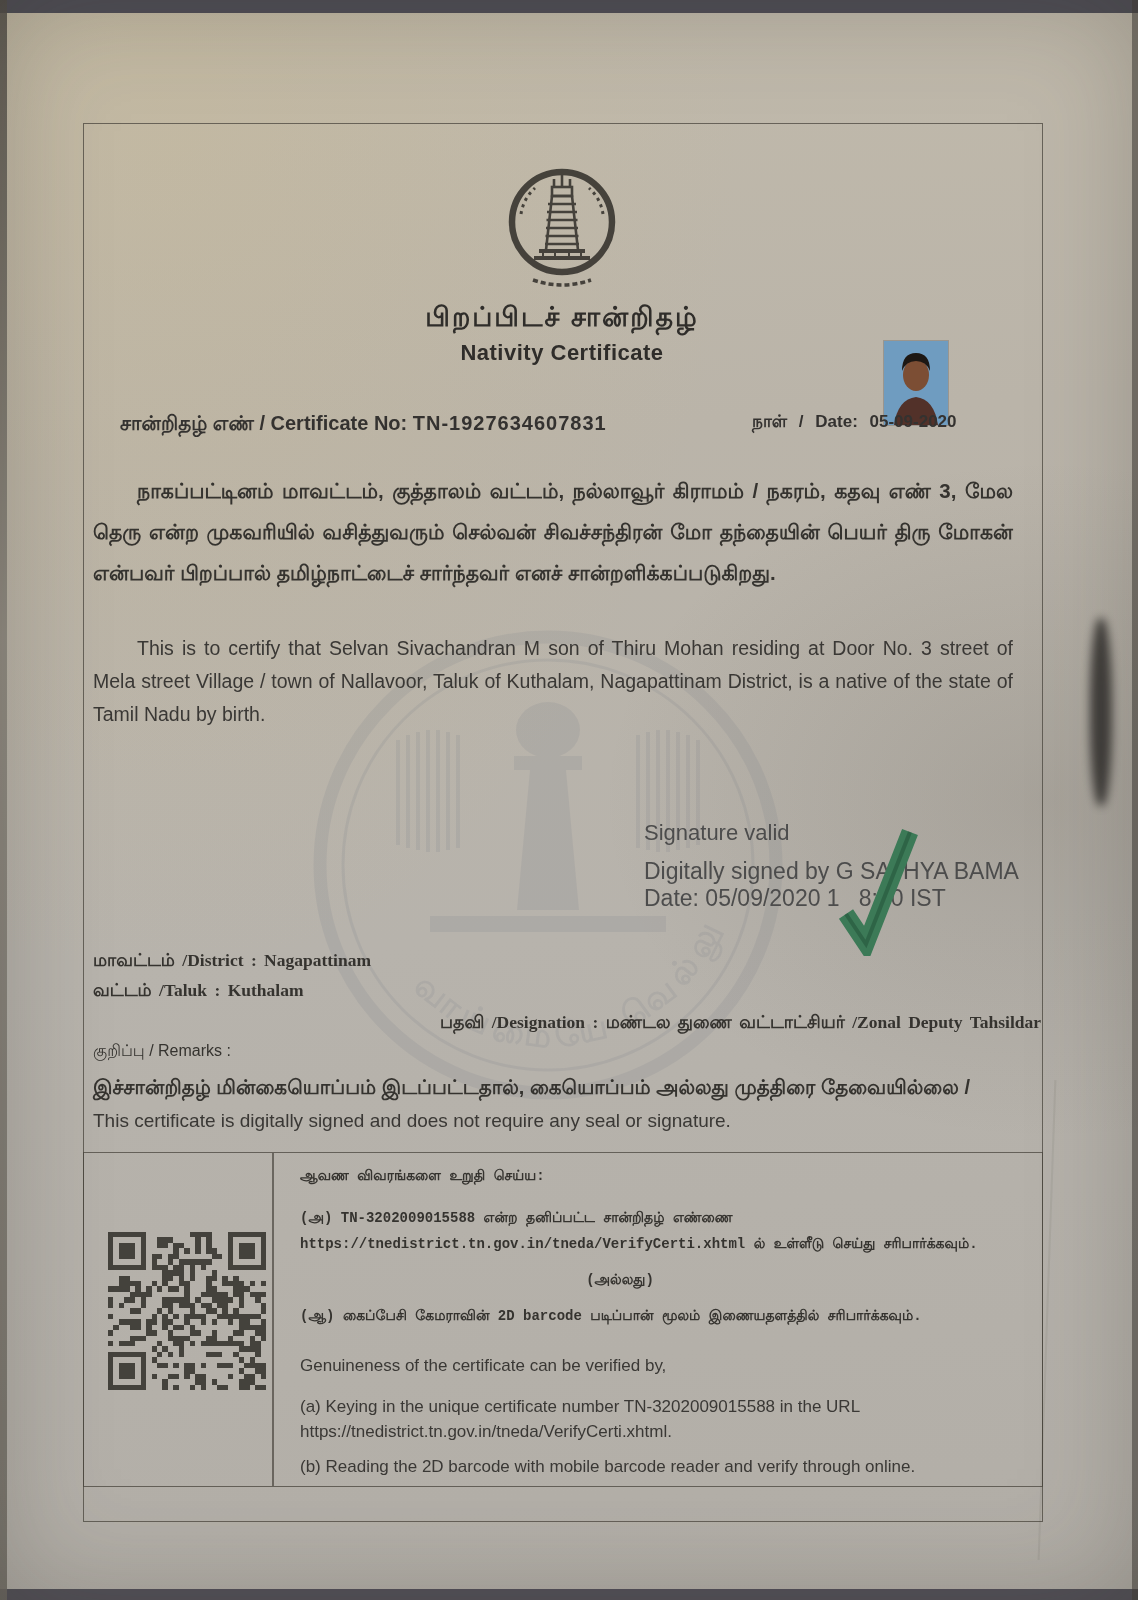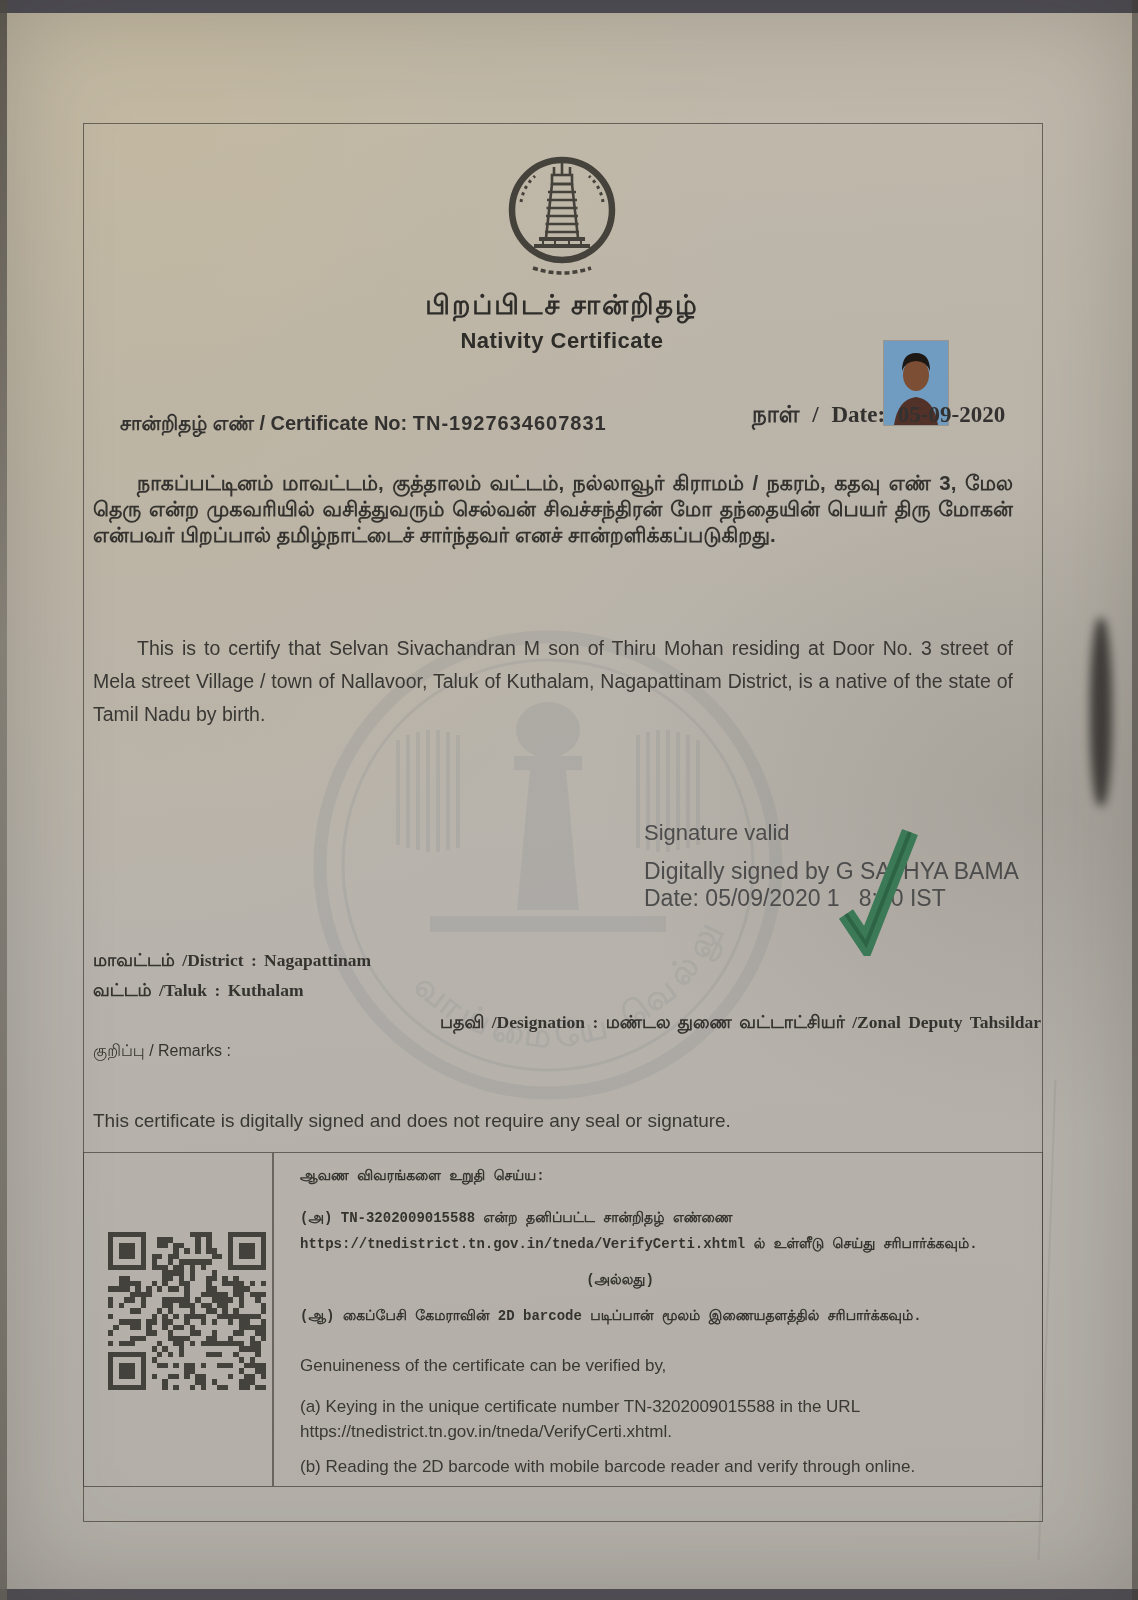--- a/index.html
+++ b/index.html
@@ -14,34 +14,34 @@
   .vignette{position:absolute;inset:0;box-shadow:inset 0 0 110px rgba(55,50,42,.28);pointer-events:none;}
   .edge-top{position:absolute;left:0;top:0;width:1138px;height:13px;background:#4e4d55;}
   .edge-bottom{position:absolute;left:0;bottom:0;width:1138px;height:11px;background:#4a4851;opacity:.92;}
   .edge-left{position:absolute;left:0;top:0;width:7px;height:1600px;background:linear-gradient(#514d46,#8a857c 40%,#6e6a62);opacity:.85;}
   .edge-right{position:absolute;right:0;top:0;width:6px;height:1600px;background:rgba(66,62,56,.55);}
   .blob-right{position:absolute;left:1090px;top:618px;width:22px;height:188px;background:#2e2c2a;border-radius:45%;filter:blur(5px);opacity:.85;}
   .crease{position:absolute;left:1046px;top:1080px;width:2px;height:480px;background:rgba(40,36,30,.07);transform:rotate(2deg);}
 
   .frame{position:absolute;left:83px;top:123px;width:958px;height:1397px;border:1.6px solid rgba(74,70,62,.75);}
 
-  .center-band{position:absolute;left:83px;width:958px;text-align:center;}
+  .center-band{position:absolute;left:83px;width:958px;text-align:center;margin-top:12px;}
   .emblem-wrap{top:150px;}
   .emblem-svg{opacity:.88;}
   .title-ta{top:290px;font-size:27px;font-weight:bold;letter-spacing:2px;color:#2f2d2a;}
   .title-en{top:328px;font-size:22px;font-weight:bold;letter-spacing:.5px;color:#2f2d2a;}
 
   .photo{position:absolute;left:884px;top:341px;width:64px;height:84px;background:var(--photo_bg,#6f9cc0);overflow:hidden;box-shadow:0 0 0 1px rgba(80,80,80,.3);}
 
   .cert-line{position:absolute;left:120px;top:412px;font-size:20px;font-weight:600;color:#343230;}
   .cert-line .num{font-weight:800;letter-spacing:1px;}
-  .date-line{position:absolute;left:752px;top:402px;font-size:23px;font-weight:800;font-family:Liberation Serif, serif;color:#343230;word-spacing:7px;}
+  .date-line{position:absolute;left:752px;top:412px;font-size:17px;font-weight:800;font-family:Liberation Sans, sans-serif;color:#343230;word-spacing:7px;}
 
   .para{position:absolute;left:93px;width:920px;text-align:justify;text-indent:44px;}
-  .para-ta{top:470px;font-size:20.5px;line-height:26px;font-weight:600;color:#35332f;}
+  .para-ta{top:470px;font-size:20.5px;line-height:41px;font-weight:600;color:#35332f;}
   .para-ta .name{font-weight:800;}
   .para-en{top:632px;font-size:19.5px;line-height:33px;color:#3a3835;}
   .para-en .name{font-weight:normal;}
 
   .watermark{position:absolute;left:248px;top:580px;opacity:.13;pointer-events:none;}
 
   .sig{position:absolute;left:644px;top:820px;color:var(--signature_ink,#4c4c4c);}
   .sig .s1{font-size:22px;margin-bottom:12px;}
   .sig .s2{font-size:23px;}
   .sig .s3{font-size:23px;}
@@ -143,20 +143,21 @@
   <svg class="tick" width="86" height="134" viewBox="0 0 86 134">
     <path d="M10 92 L30 122 L74 10" fill="none" stroke="#3c7a57" stroke-width="17" stroke-linecap="butt"></path>
     <path d="M10 92 L30 122 L74 10" fill="none" stroke="rgba(20,60,40,.35)" stroke-width="4"></path>
   </svg>
 
   <div class="kv row-district"><span>மாவட்டம் /District : </span><span>Nagapattinam</span></div>
   <div class="kv row-taluk"><span>வட்டம் /Taluk : </span><span>Kuthalam</span></div>
   <div class="kv row-designation"><span>பதவி /Designation : </span><span>மண்டல துணை வட்டாட்சியர் /Zonal Deputy Tahsildar</span></div>
 
   <div class="remarks-label">குறிப்பு / Remarks :</div>
+  <div class="remark-ta">இச்சான்றிதழ் மின்கையொப்பம் இடப்பட்டதால், கையொப்பம் அல்லது முத்திரை தேவையில்லை /</div>
   <div class="remark-en">This certificate is digitally signed and does not require any seal or signature.</div>
 
   <div class="vbox">
     <div class="divider"></div>
   </div>
   <div class="qr">
     <svg viewBox="0 0 29 29" fill="#44423c">
         <rect x="0" y="0" width="1" height="1"></rect>
         <rect x="1" y="0" width="1" height="1"></rect>
         <rect x="2" y="0" width="1" height="1"></rect>

